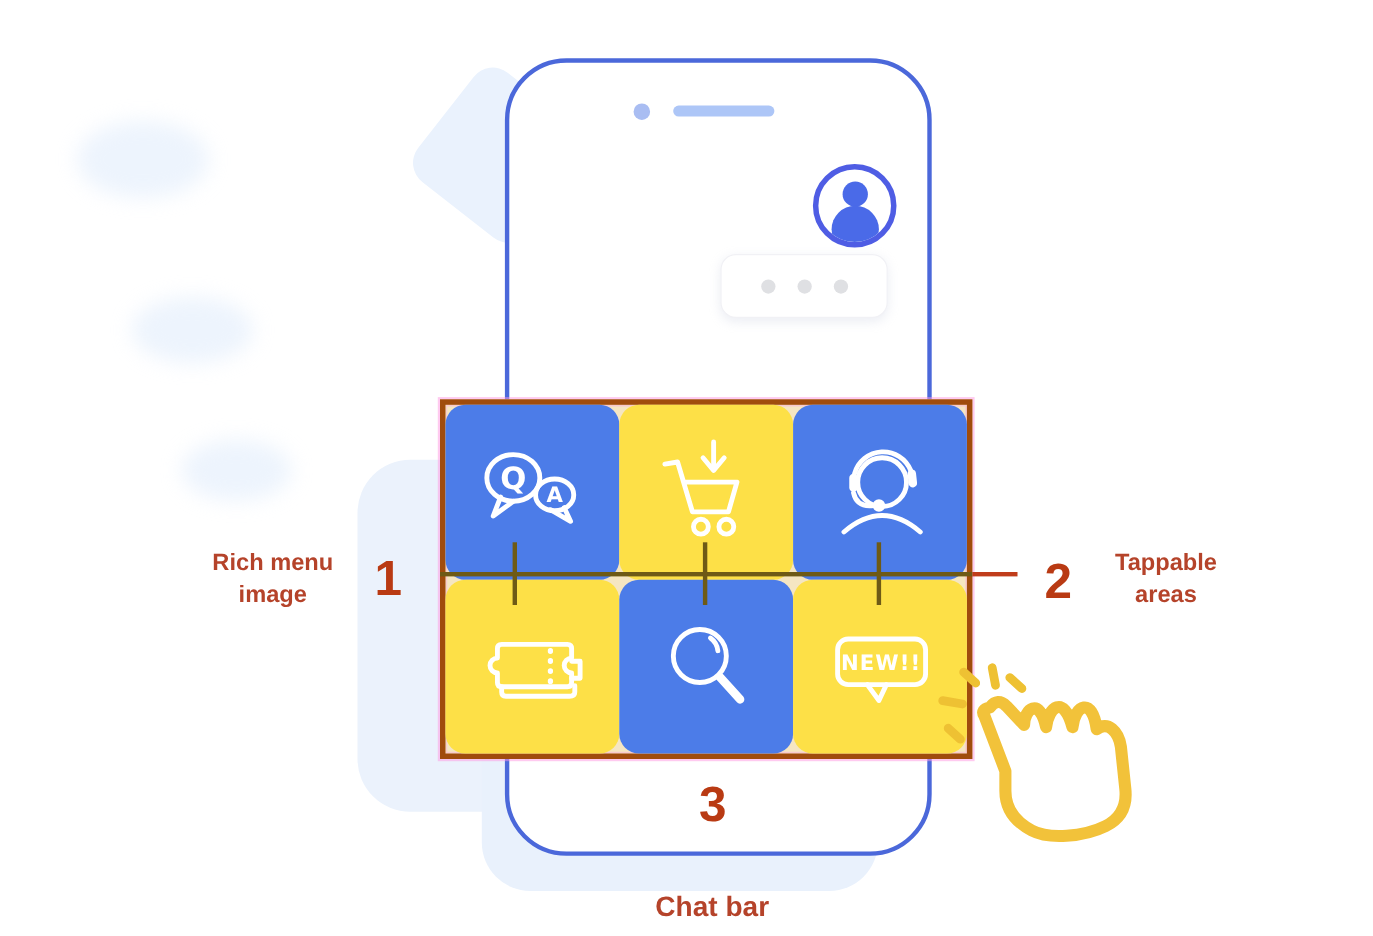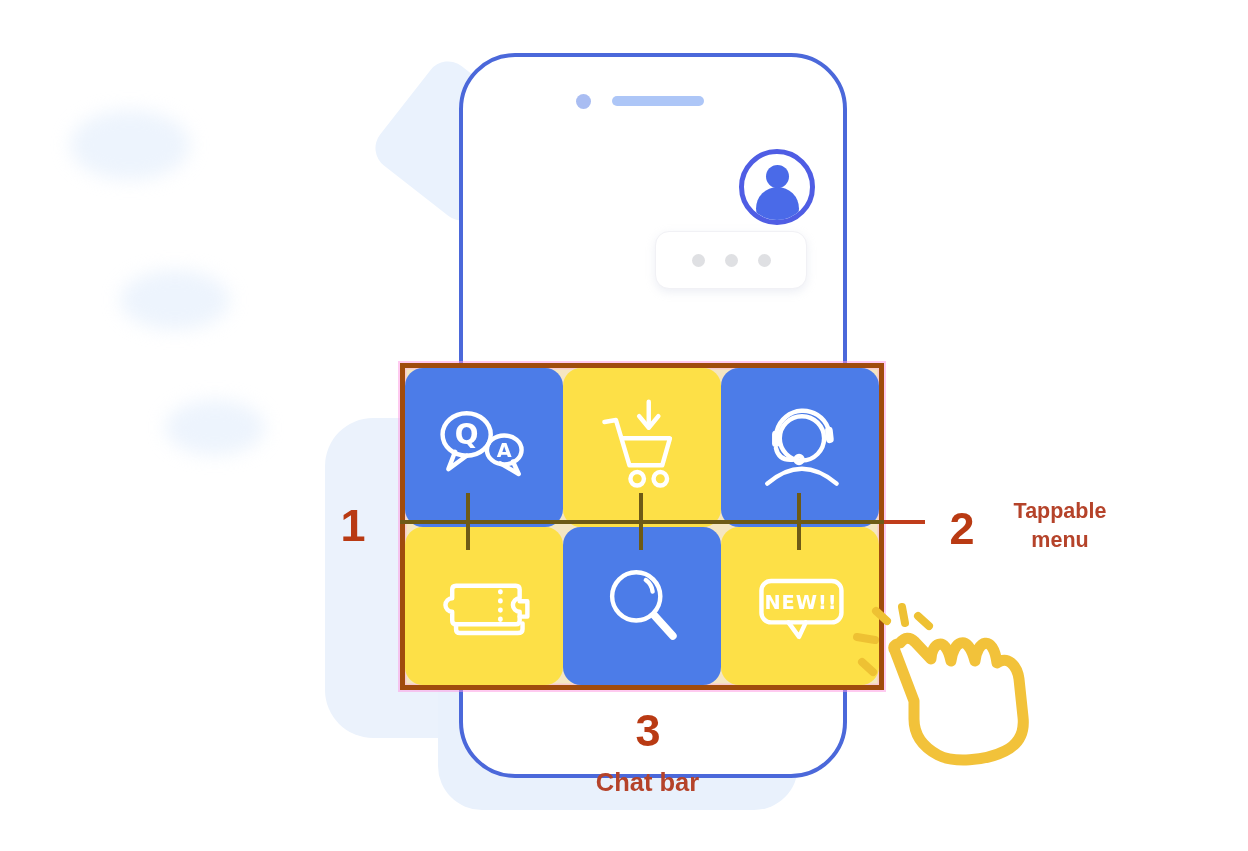--- a/index.html
+++ b/index.html
@@ -51,21 +51,21 @@
   .tick{top:493px;width:3.5px;height:57px;background:#6e5a16;z-index:5;}
 
   
   .callout-number{color:#b93a13;font-size:45px;font-weight:bold;text-align:center;z-index:6;line-height:1.1;}
   .callout-text{color:#b5432a;font-size:21.5px;font-weight:bold;text-align:center;line-height:1.35;z-index:6;}
   .num-1{left:328px;top:501px;width:50px;}
   .num-2{left:937px;top:504px;width:50px;}
   .num-3{left:623px;top:706px;width:50px;}
   .label-1{left:163px;top:497px;width:170px;}
   .label-2{left:990px;top:497px;width:140px;}
-  .label-3{left:560px;top:765px;width:175px;font-size:25.5px;}
+  .label-3{left:560px;top:808px;width:175px;font-size:25.5px;}
 
   .hand{left:845px;top:585px;width:200px;height:210px;z-index:8;}
 </style>
 </head>
 <body>
 
 <div class="canvas">
 
   <div class="blob" style="left:70px;top:110px;width:120px;height:70px;"></div>
   <div class="blob" style="left:120px;top:270px;width:110px;height:60px;"></div>
@@ -150,23 +150,24 @@
       </svg>
     </div>
   </div>
 
   <div class="abs mid-line-in"></div>
   <div class="abs mid-line-out"></div>
   <div class="abs tick" style="left:466px;"></div>
   <div class="abs tick" style="left:639px;"></div>
   <div class="abs tick" style="left:797px;"></div>
 
+  <div class="abs callout-text label-1">Rich menu image</div>
   <div class="abs callout-number num-1">1</div>
   <div class="abs callout-number num-2">2</div>
-  <div class="abs callout-text label-2">Tappable menu</div>
+  <div class="abs callout-text label-2">Tappable areas</div>
   <div class="abs callout-number num-3">3</div>
   <div class="abs callout-text label-3">Chat bar</div>
 
   <svg class="abs hand" viewBox="0 0 200 210">
     <g stroke="#eec133" stroke-width="8" stroke-linecap="round">
       <path d="M57 22 L60 38"></path>
       <path d="M31 26 L42 36"></path>
       <path d="M12 52 L30 55"></path>
       <path d="M17 77 L28 87"></path>
       <path d="M73 31 L84 41"></path>

